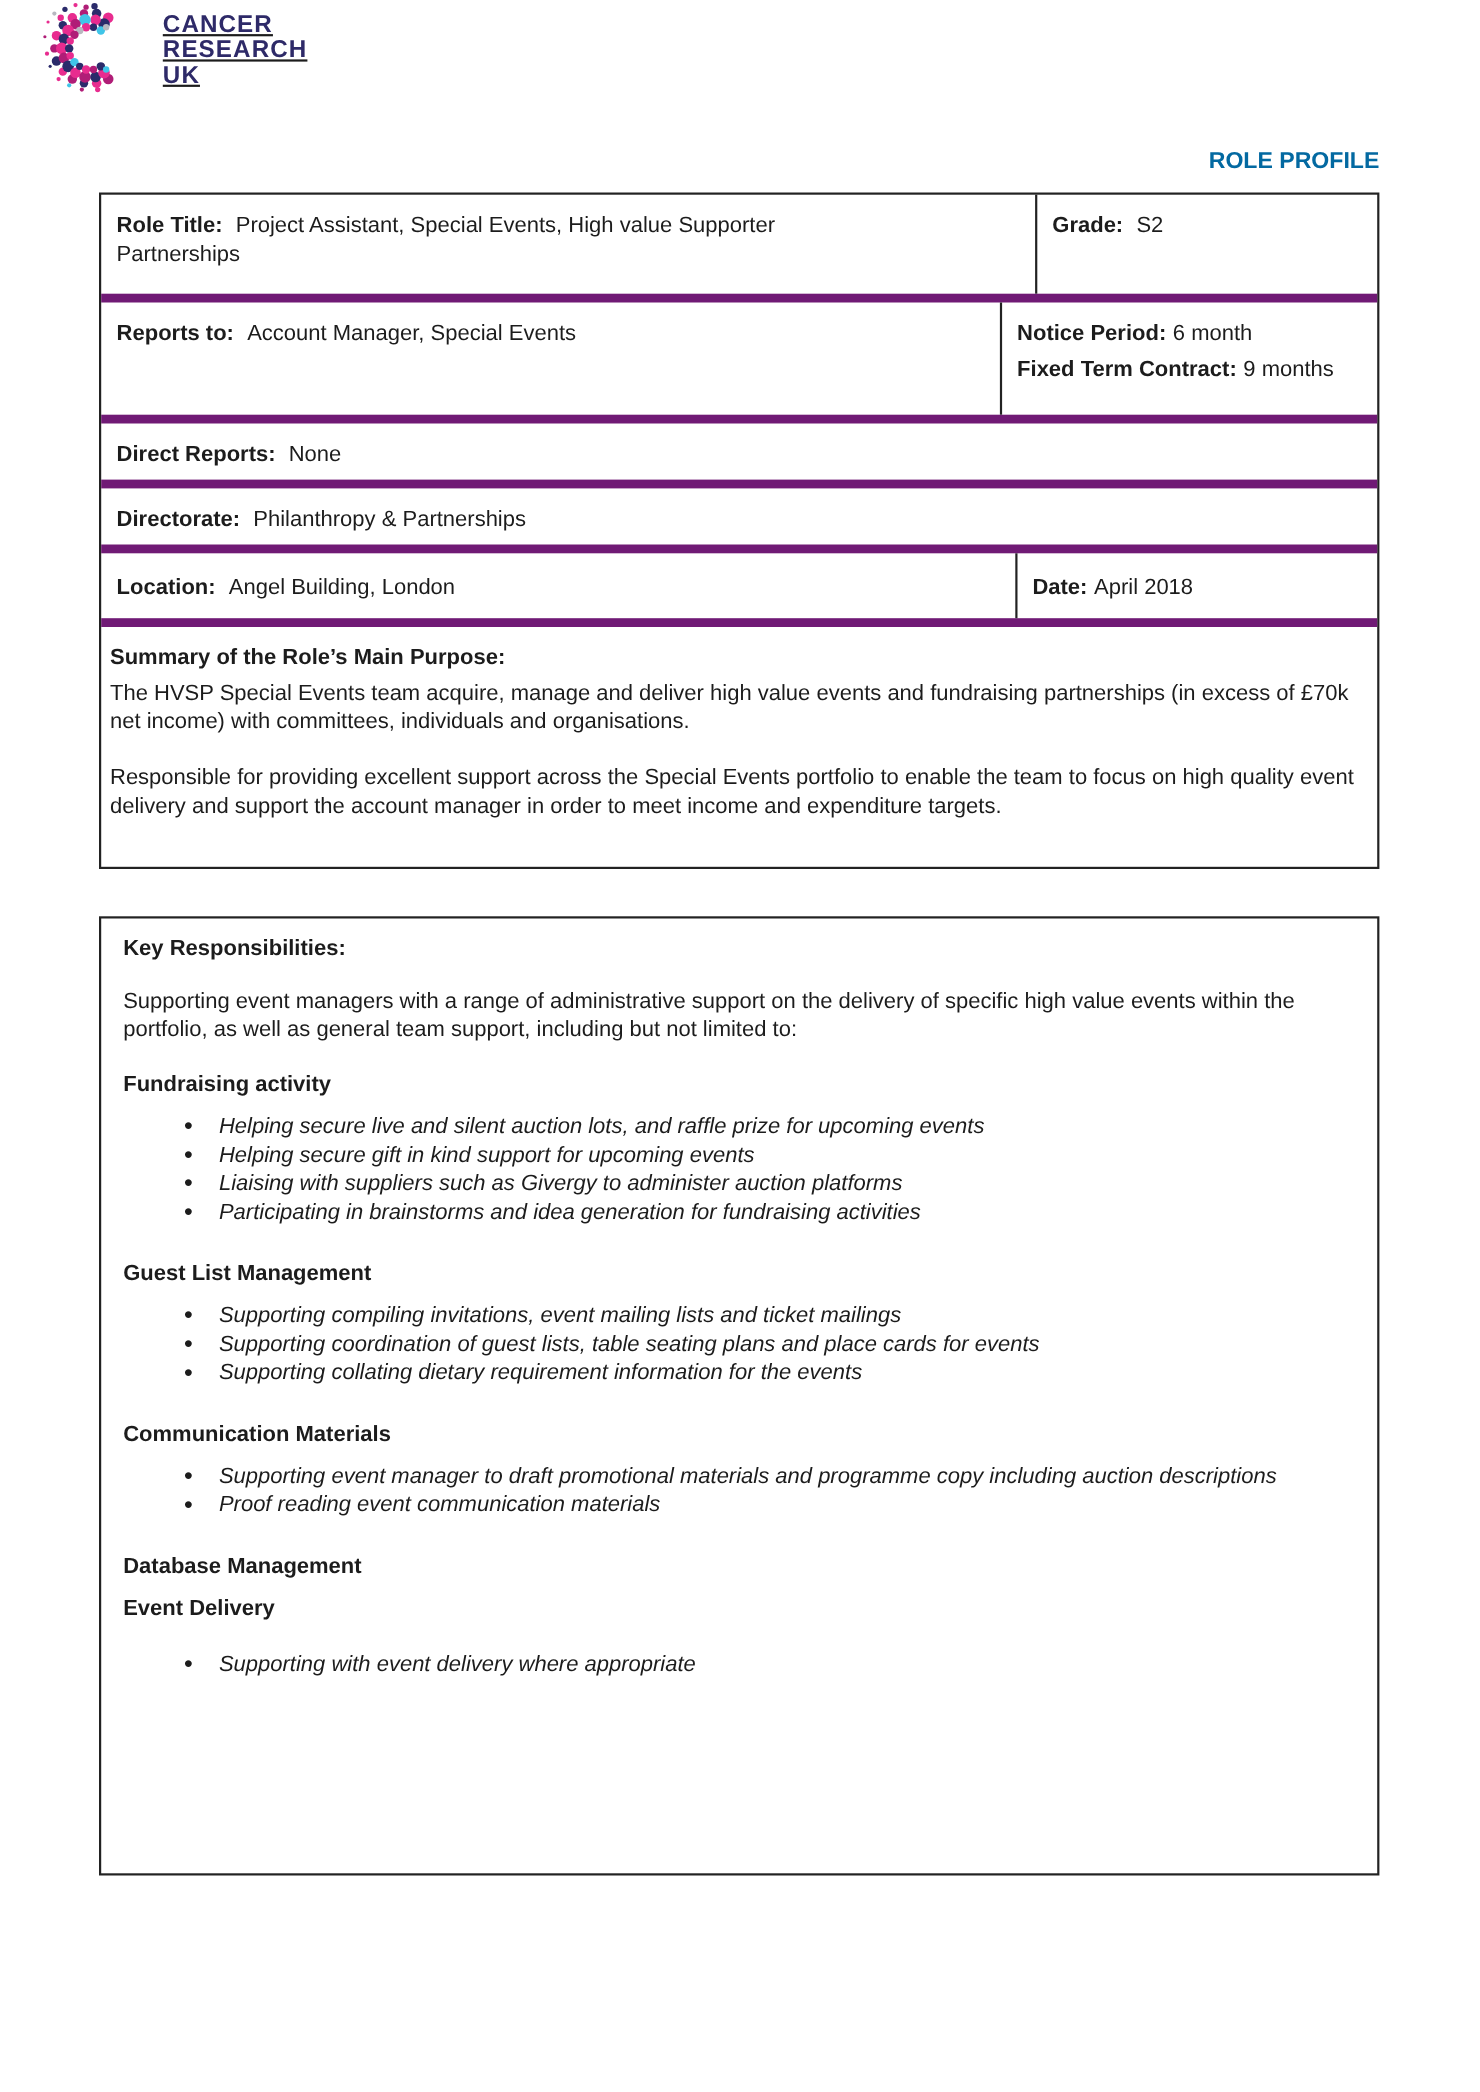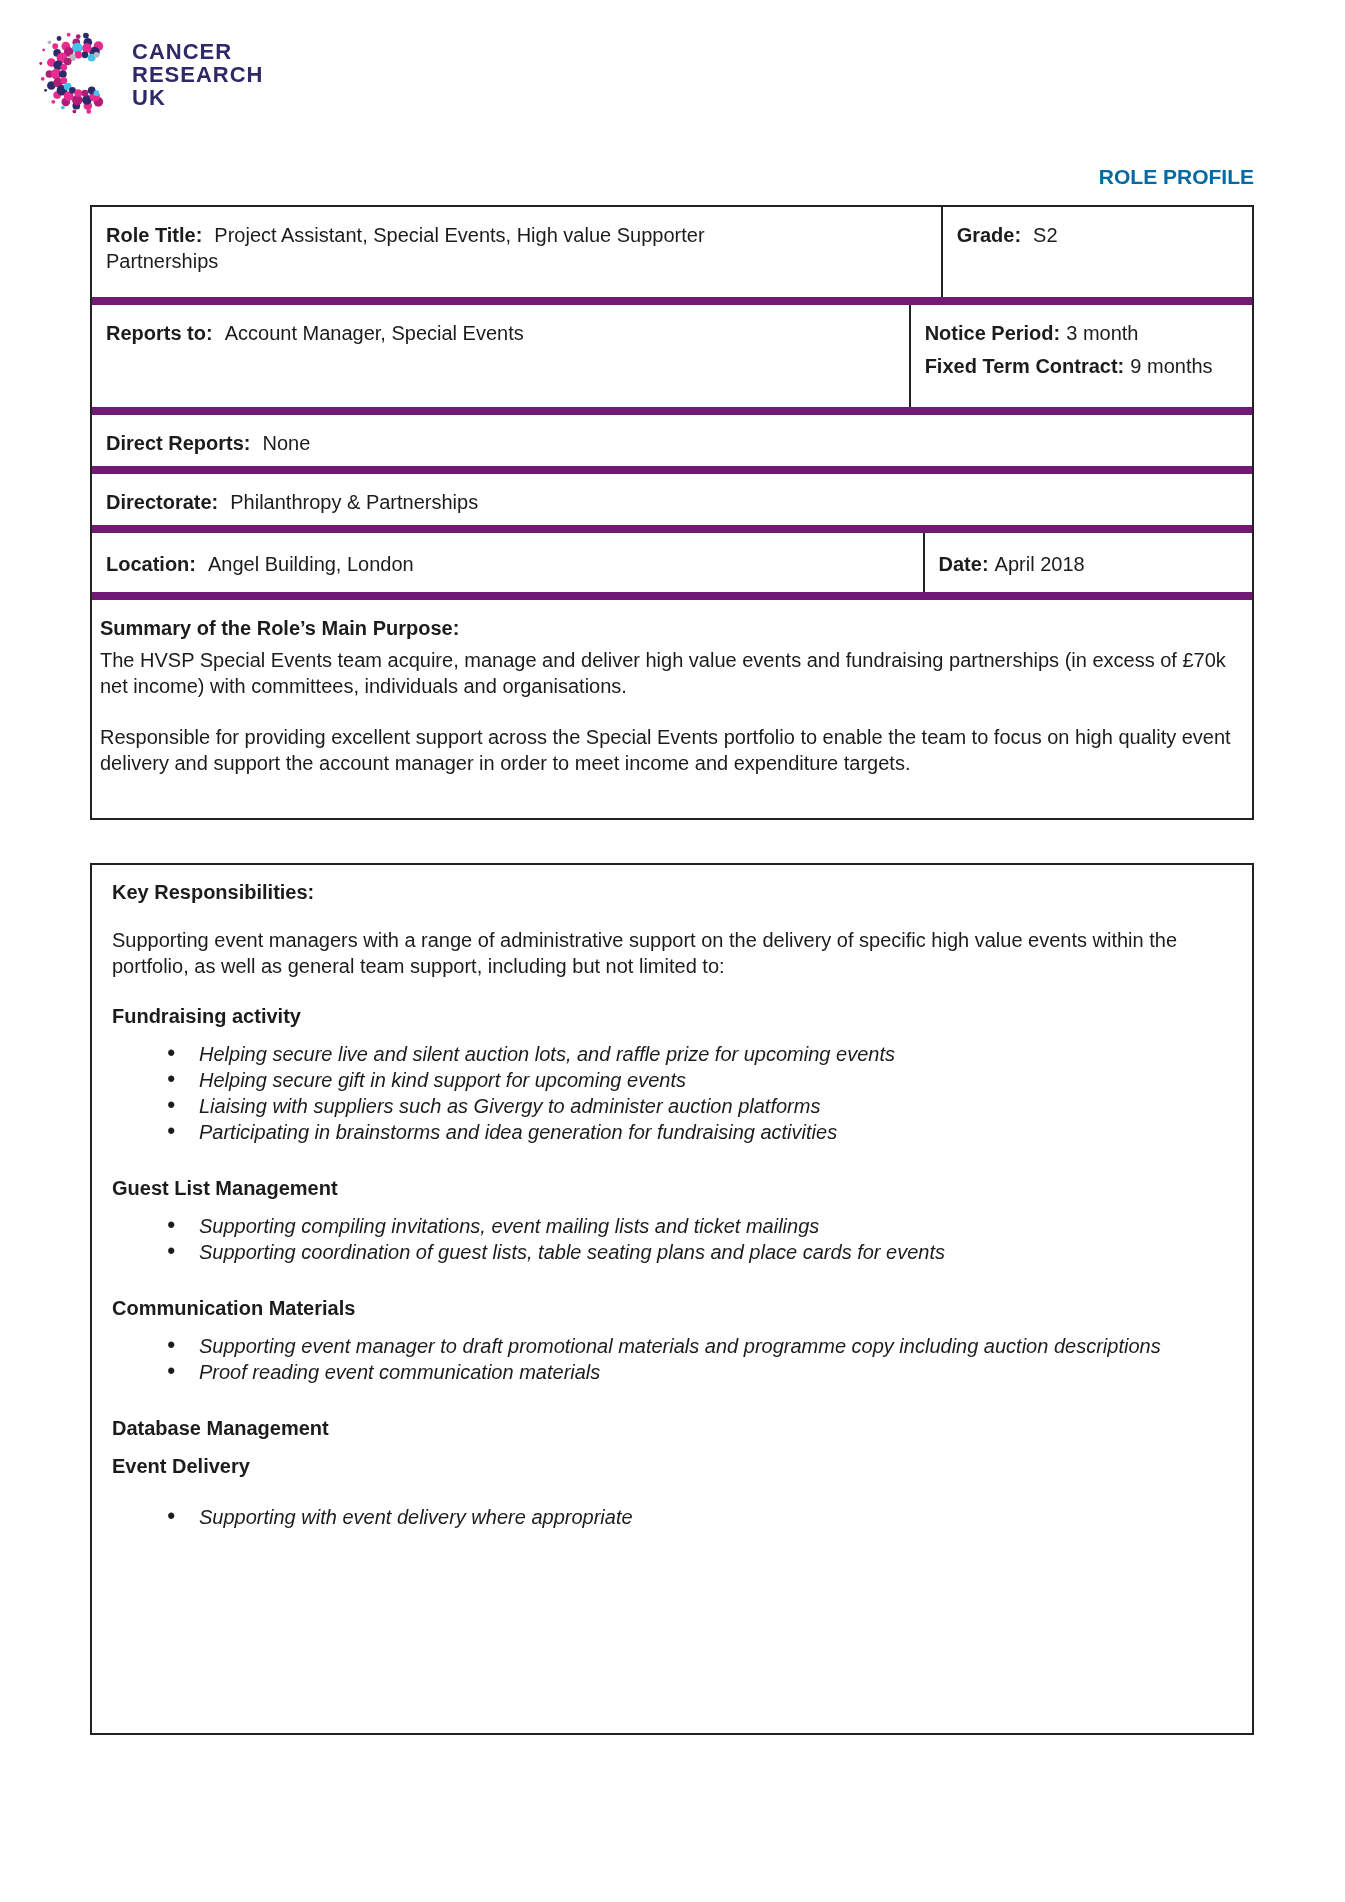--- a/index.html
+++ b/index.html
@@ -7,21 +7,21 @@
   body {
     width: 1345px; height: 1902px;
     font-family: "Liberation Sans", sans-serif;
     font-size: 20px; line-height: 26px;
     color: #1c1c1c;
     overflow: hidden;
   }
   .page { width: 1345px; height: 1902px; padding: 0 91px 0 90px; position: relative; }
 
   
-  .logo { display: flex; align-items: flex-start; padding-top: 30px; margin-left: -54px; }
+  .logo { display: flex; align-items: flex-start; gap: 16px; margin-left: -54px; text-decoration: underline; }
   .logo svg { width: 96px; height: 88px; display: block; }
   .logo-text { margin-top: 10px; color: #2e2a68; font-weight: bold; letter-spacing: 1px; font-size: 22px; line-height: 23px; }
 
   
   .doc-title { margin-top: 46px; text-align: right; font-weight: bold; font-size: 21px; color: #0369a1; }
 
   
   .tbl { border: 2px solid #222222; margin-top: 15px; }
   .t1row { display: flex; border-top: 8px solid #701a75; }
   .t1row:first-child { border-top: none; gap: 32px; }
@@ -144,21 +144,21 @@
       <div class="cell right">
         <p><span class="lbl">Grade:</span><span class="val">S2</span></p>
       </div>
     </div>
 
     <div class="t1row row-reports">
       <div class="cell w-roletitle">
         <p><span class="lbl">Reports to:</span><span class="val">Account Manager, Special Events</span></p>
       </div>
       <div class="cell right stack">
-        <p><span class="lbl tight">Notice Period:</span><span class="val">3 month</span></p>
+        <p><span class="lbl tight">Notice Period:</span><span class="val">6 month</span></p>
         <p><span class="lbl tight">Fixed Term Contract:</span><span class="val">9 months</span></p>
       </div>
     </div>
 
     <div class="t1row row-direct">
       <div class="cell">
         <p><span class="lbl">Direct Reports:</span><span class="val">None</span></p>
       </div>
     </div>
 
@@ -198,20 +198,21 @@
             <li>Helping secure gift in kind support for upcoming events</li>
             <li>Liaising with suppliers such as Givergy to administer auction platforms</li>
             <li>Participating in brainstorms and idea generation for fundraising activities</li>
           </ul>
         </section>
         <section class="kr-section">
           <p class="kr-sec-title">Guest List Management</p>
           <ul>
             <li>Supporting compiling invitations, event mailing lists and ticket mailings</li>
             <li>Supporting coordination of guest lists, table seating plans and place cards for events</li>
+            <li>Supporting collating dietary requirement information for the events</li>
           </ul>
         </section>
         <section class="kr-section">
           <p class="kr-sec-title">Communication Materials</p>
           <ul>
             <li>Supporting event manager to draft promotional materials and programme copy including auction descriptions</li>
             <li>Proof reading event communication materials</li>
           </ul>
         </section>
         <section class="kr-section">

